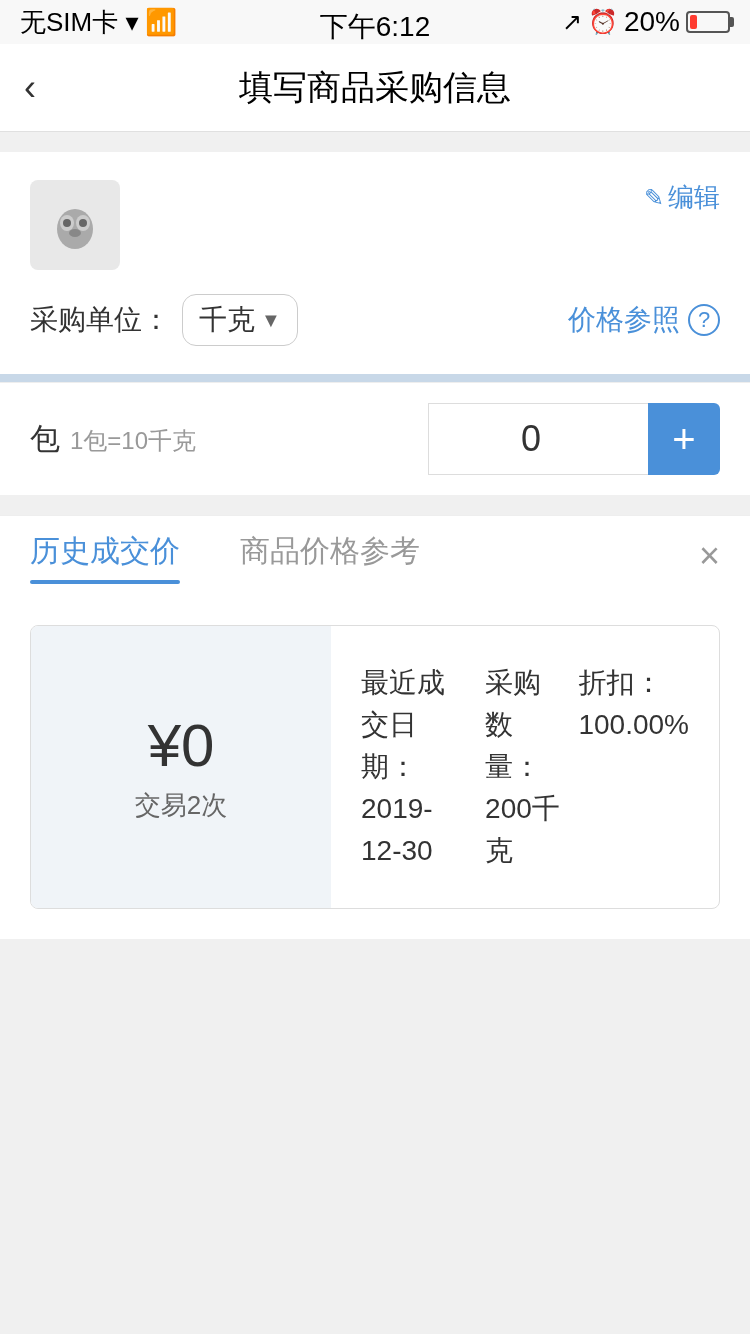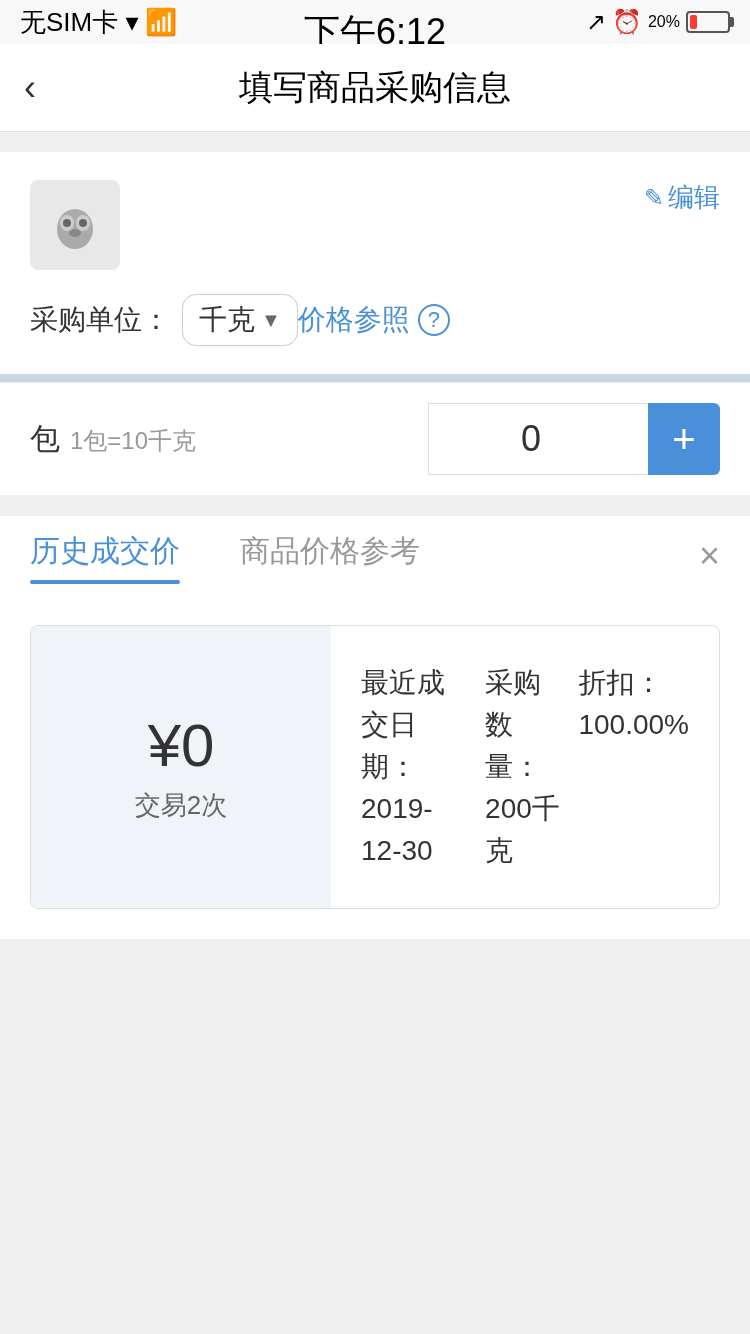--- a/index.html
+++ b/index.html
@@ -20,36 +20,36 @@
       align-items: center;
       justify-content: space-between;
       padding: 0 20px;
       font-size: 28px;
     }
     .status-left {
       font-size: 26px;
       color: #000;
     }
     .status-center {
-      font-size: 36px;
+      font-size: 28px;
       color: #000;
       font-weight: 500;
       position: absolute;
       left: 50%;
       transform: translateX(-50%);
       top: 8px;
     }
     .status-right {
       display: flex;
       align-items: center;
       gap: 6px;
       font-size: 24px;
       color: #000;
     }
-    .battery-text { font-size: 16px; }
+    .battery-text { font-size: 28px; }
     .battery-icon {
       width: 44px;
       height: 22px;
       border: 2px solid #555;
       border-radius: 4px;
       position: relative;
       display: flex;
       align-items: center;
       padding: 2px;
     }
@@ -139,21 +139,21 @@
       cursor: pointer;
       white-space: nowrap;
     }
     .edit-icon {
       font-size: 24px;
     }
 
     .product-footer {
       display: flex;
       align-items: center;
-      justify-content: flex-start;
+      justify-content: space-between;
       margin-top: 24px;
     }
     .purchase-unit {
       display: flex;
       align-items: center;
       gap: 12px;
       font-size: 28px;
       color: #333;
     }
     .unit-dropdown {

